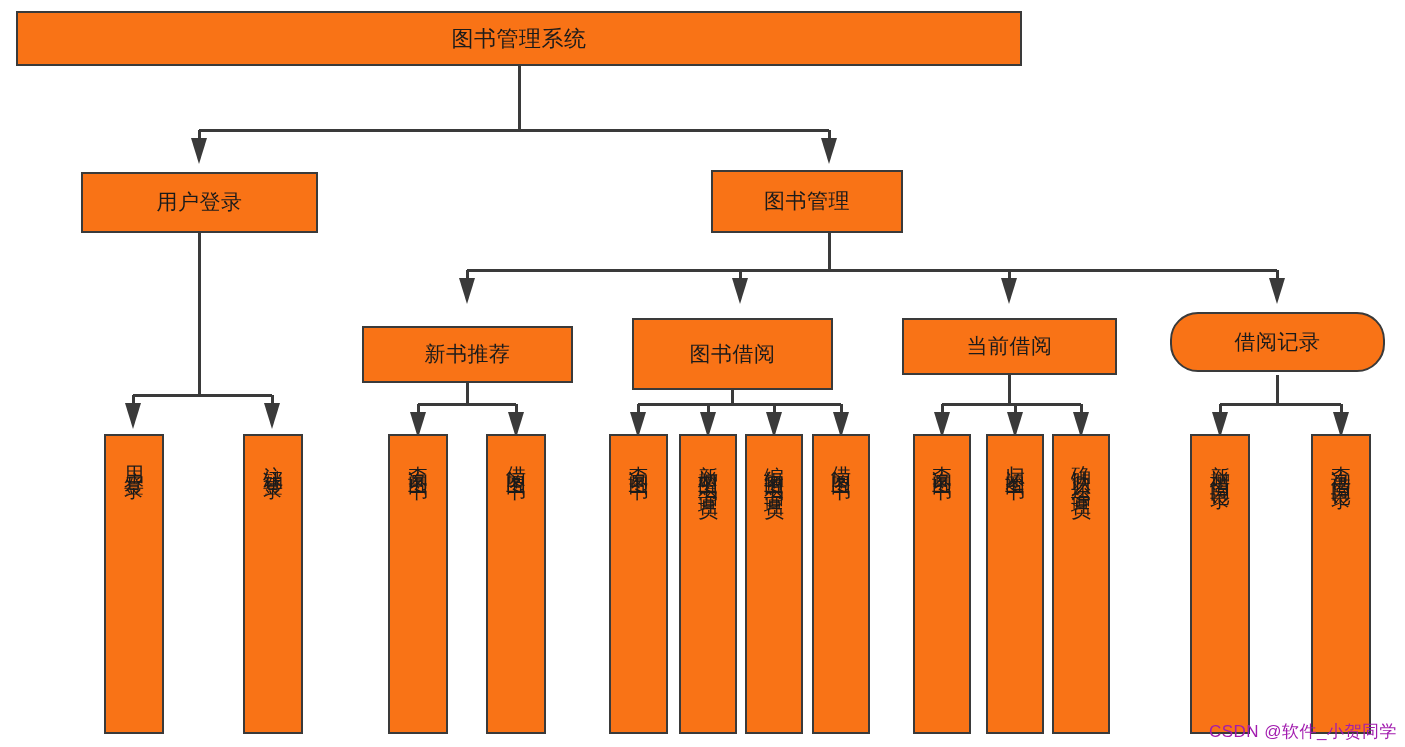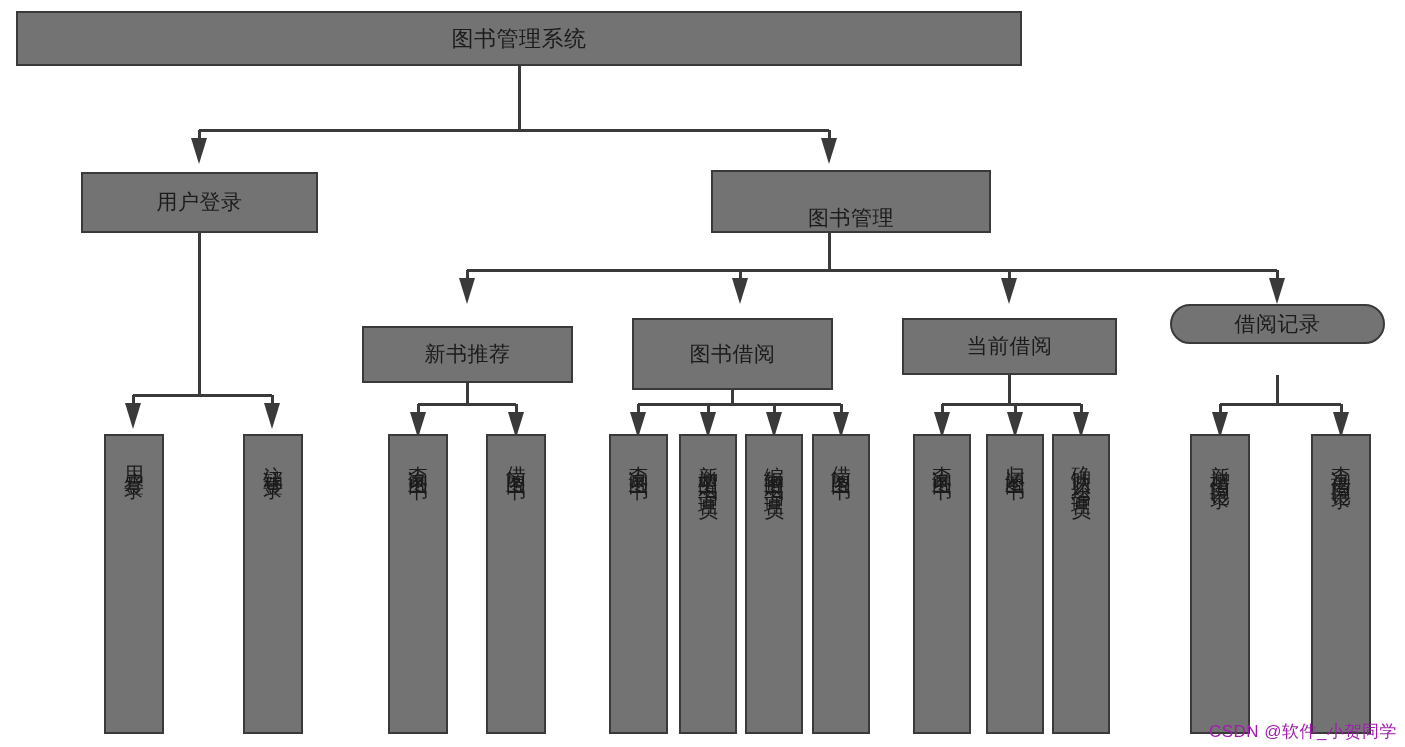--- a/index.html
+++ b/index.html
@@ -10,21 +10,21 @@
     font-family:"Liberation Sans","DejaVu Sans",sans-serif;
     overflow:hidden;
     position:relative;
   }
   #diagram{position:absolute;left:0;top:0;width:1405px;height:747px;}
   .svg-layer{position:absolute;left:0;top:0;width:1405px;height:747px;pointer-events:none;}
 
   .node{
     position:absolute;
     box-sizing:border-box;
-    background:#737373;
+    background:#f97316;
     border:2.5px solid #3a3a3a;
     display:flex;
     align-items:center;
     justify-content:center;
     color:#1b1b1b;
   }
   .node .lbl{
     display:block;
     text-align:center;
     line-height:1.18;
@@ -118,33 +118,33 @@
       <line x1="1341" y1="404" x2="1341" y2="412" stroke="#3a3a3a" stroke-width="3" shape-rendering="crispEdges"></line>
       <polygon points="1333,412 1349,412 1341,438" fill="#3a3a3a"></polygon>
     </svg>
   <div id="node-layer">
       <div class="node h root" style="left: 16px; top: 11px; width: 1006px; height: 55px;">
         <span class="lbl">图书管理系统</span>
       </div>
       <div class="node h" style="left: 81px; top: 172px; width: 237px; height: 61px;">
         <span class="lbl">用户登录</span>
       </div>
-      <div class="node h" style="left: 711px; top: 170px; width: 280px; height: 63px; align-items: flex-end;">
+      <div class="node h" style="left: 711px; top: 170px; width: 192px; height: 63px;">
         <span class="lbl">图书管理</span>
       </div>
       <div class="node h" style="left: 362px; top: 326px; width: 211px; height: 57px;">
         <span class="lbl">新书推荐</span>
       </div>
       <div class="node h" style="left: 632px; top: 318px; width: 201px; height: 72px;">
         <span class="lbl">图书借阅</span>
       </div>
       <div class="node h" style="left: 902px; top: 318px; width: 215px; height: 57px;">
         <span class="lbl">当前借阅</span>
       </div>
-      <div class="node h" style="left: 1170px; top: 304px; width: 215px; height: 40px; border-radius: 28px;">
+      <div class="node h" style="left: 1170px; top: 312px; width: 215px; height: 60px; border-radius: 28px;">
         <span class="lbl">借阅记录</span>
       </div>
       <div class="node v" style="left: 104px; top: 434px; width: 60px; height: 300px;">
         <span class="lbl">用户登录</span>
       </div>
       <div class="node v" style="left: 243px; top: 434px; width: 60px; height: 300px;">
         <span class="lbl">注销登录</span>
       </div>
       <div class="node v" style="left: 388px; top: 434px; width: 60px; height: 300px;">
         <span class="lbl">查询图书</span>

